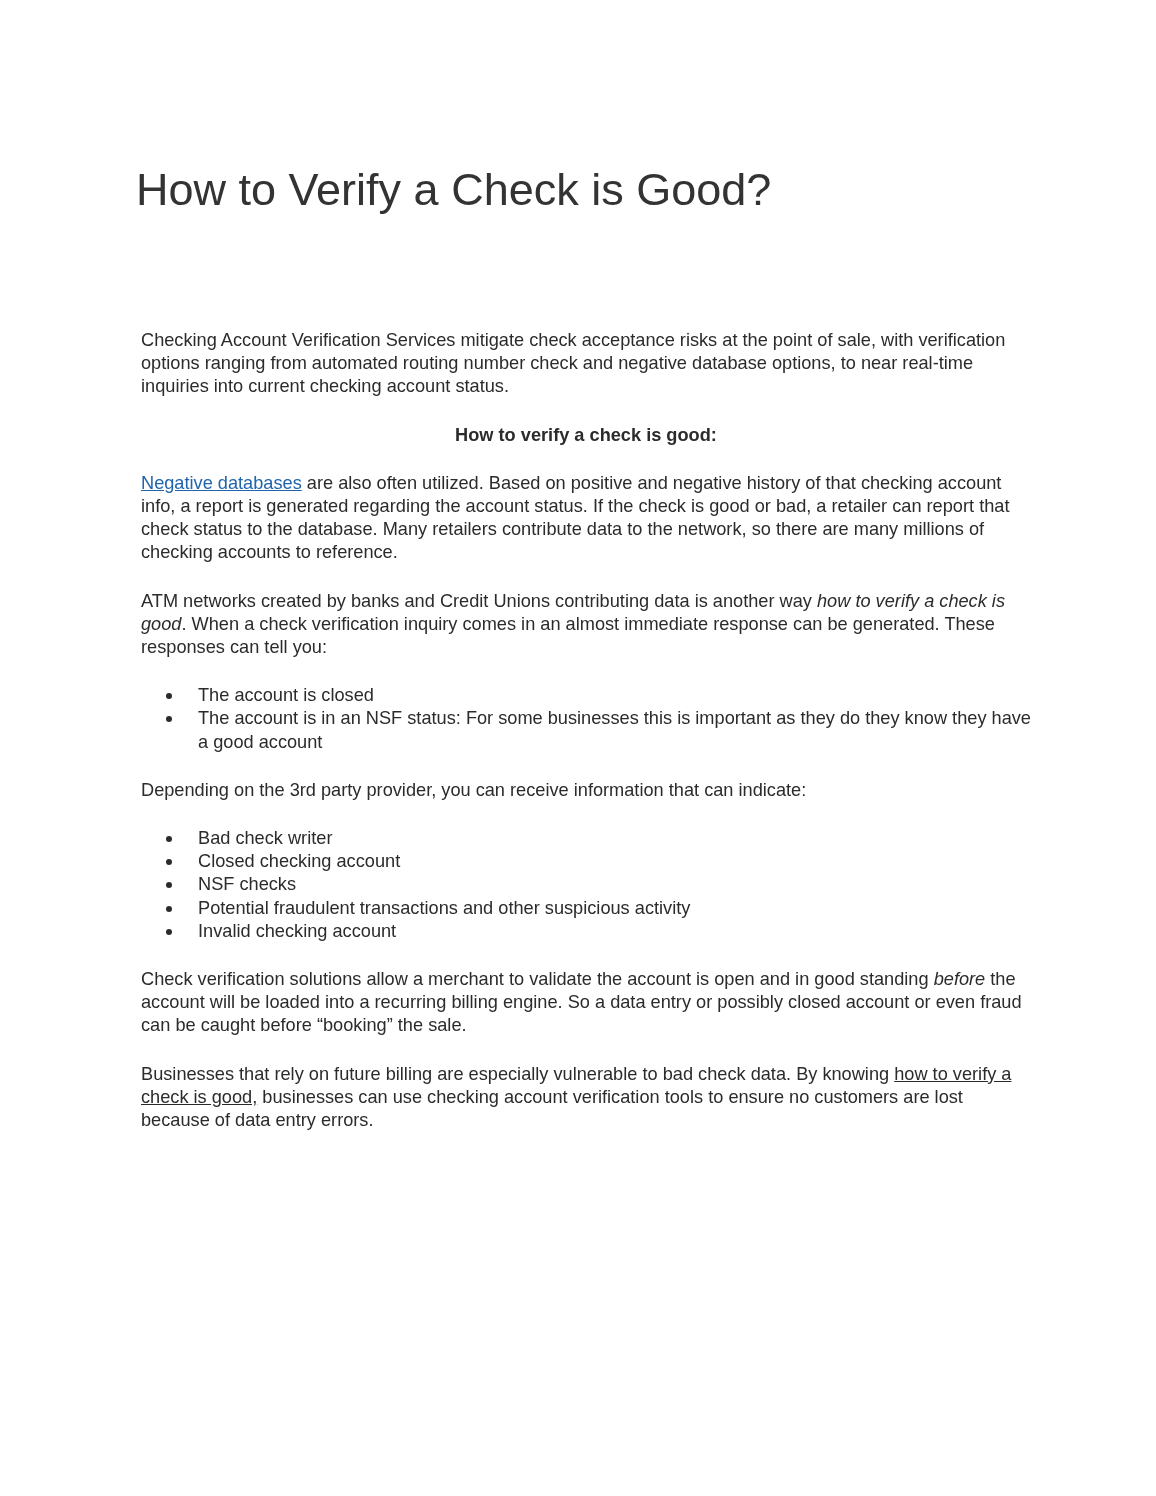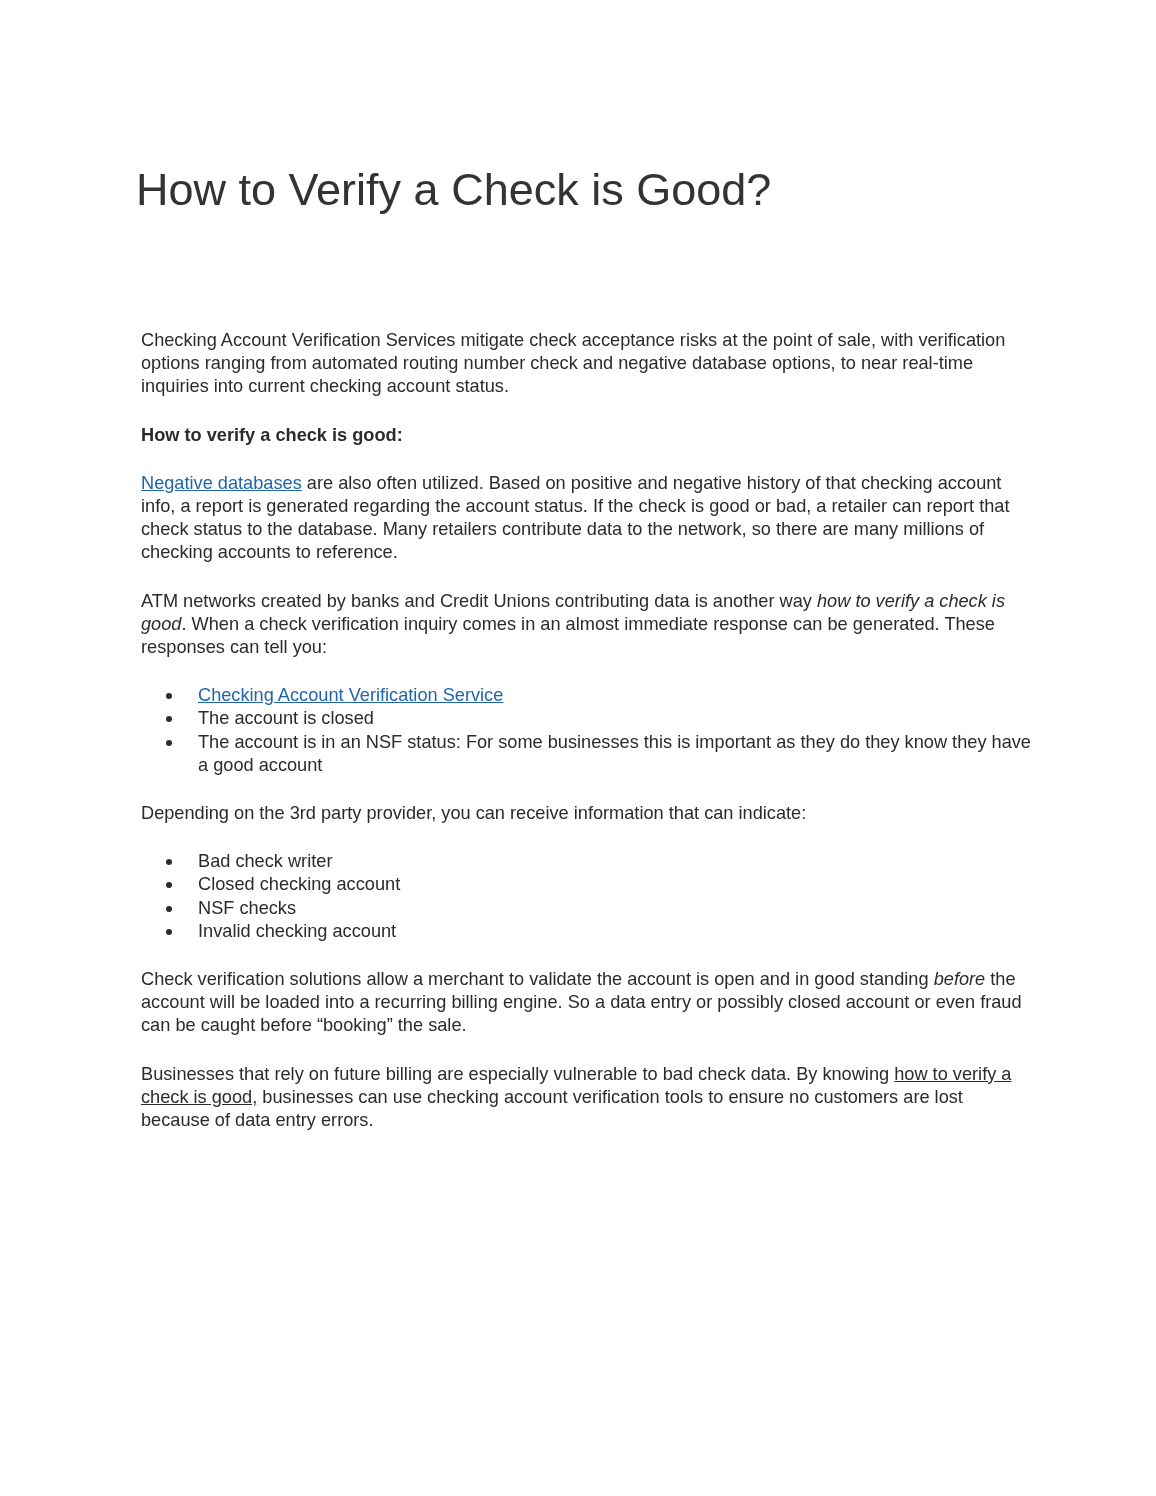--- a/index.html
+++ b/index.html
@@ -31,21 +31,21 @@
   .body-text {
     position: absolute;
     top: 289px;
     left: 5px;
     width: 890px;
     font-size: 18.2px;
     line-height: 23.2px;
     margin-top: 40px;
   }
   p { margin: 0 0 25px 0; }
-  p.subhead { font-weight: bold; }
+  p.subhead { font-weight: bold; text-align: center; }
   a.link-blue { color: #1f64ad; text-decoration: underline; }
   a.link-plain { color: #2b2b2b; text-decoration: underline; }
   ul {
     margin: 0 0 25px 0;
     padding: 0 0 0 57px;
     list-style: none;
   }
   ul li { position: relative; }
   ul li::before {
     content: "";
@@ -69,31 +69,31 @@
     <p>Checking Account Verification Services mitigate check acceptance risks at the point of sale, with verification options ranging from automated routing number check and negative database options, to near real-time inquiries into current checking account status.</p>
 
     <p class="subhead">How to verify a check is good:</p>
 
 
     <p><a class="link-blue" href="#">Negative databases</a><span> are also often utilized. Based on positive and negative history of that checking account info, a report is generated regarding the account status. If the check is good or bad, a retailer can report that check status to the database. Many retailers contribute data to the network, so there are many millions of checking accounts to reference.</span></p>
 
     <p><span>ATM networks created by banks and Credit Unions contributing data is another way </span><em>how to verify a check is good</em><span>. When a check verification inquiry comes in an almost immediate response can be generated. These responses can tell you:</span></p>
 
     <ul>
-      <li><a class="link-blue" href="#">Checking Account Verification Service</a></li>
       <li>The account is closed</li>
       <li>The account is in an NSF status: For some businesses this is important as they do they know they have a good account</li>
     </ul>
 
     <p>Depending on the 3rd party provider, you can receive information that can indicate:</p>
 
     <ul>
       <li>Bad check writer</li>
       <li>Closed checking account</li>
       <li>NSF checks</li>
+      <li>Potential fraudulent transactions and other suspicious activity</li>
       <li>Invalid checking account</li>
     </ul>
 
     <p><span>Check verification solutions allow a merchant to validate the account is open and in good standing </span><em>before</em><span> the account will be loaded into a recurring billing engine. So a data entry or possibly closed account or even fraud can be caught before “booking” the sale.</span></p>
 
 
     <p><span>Businesses that rely on future billing are especially vulnerable to bad check data. By knowing </span><a class="link-plain" href="#">how to verify a check is good,</a><span> businesses can use checking account verification tools to ensure no customers are lost because of data entry errors.</span></p>
   </div>
 </div>
 

